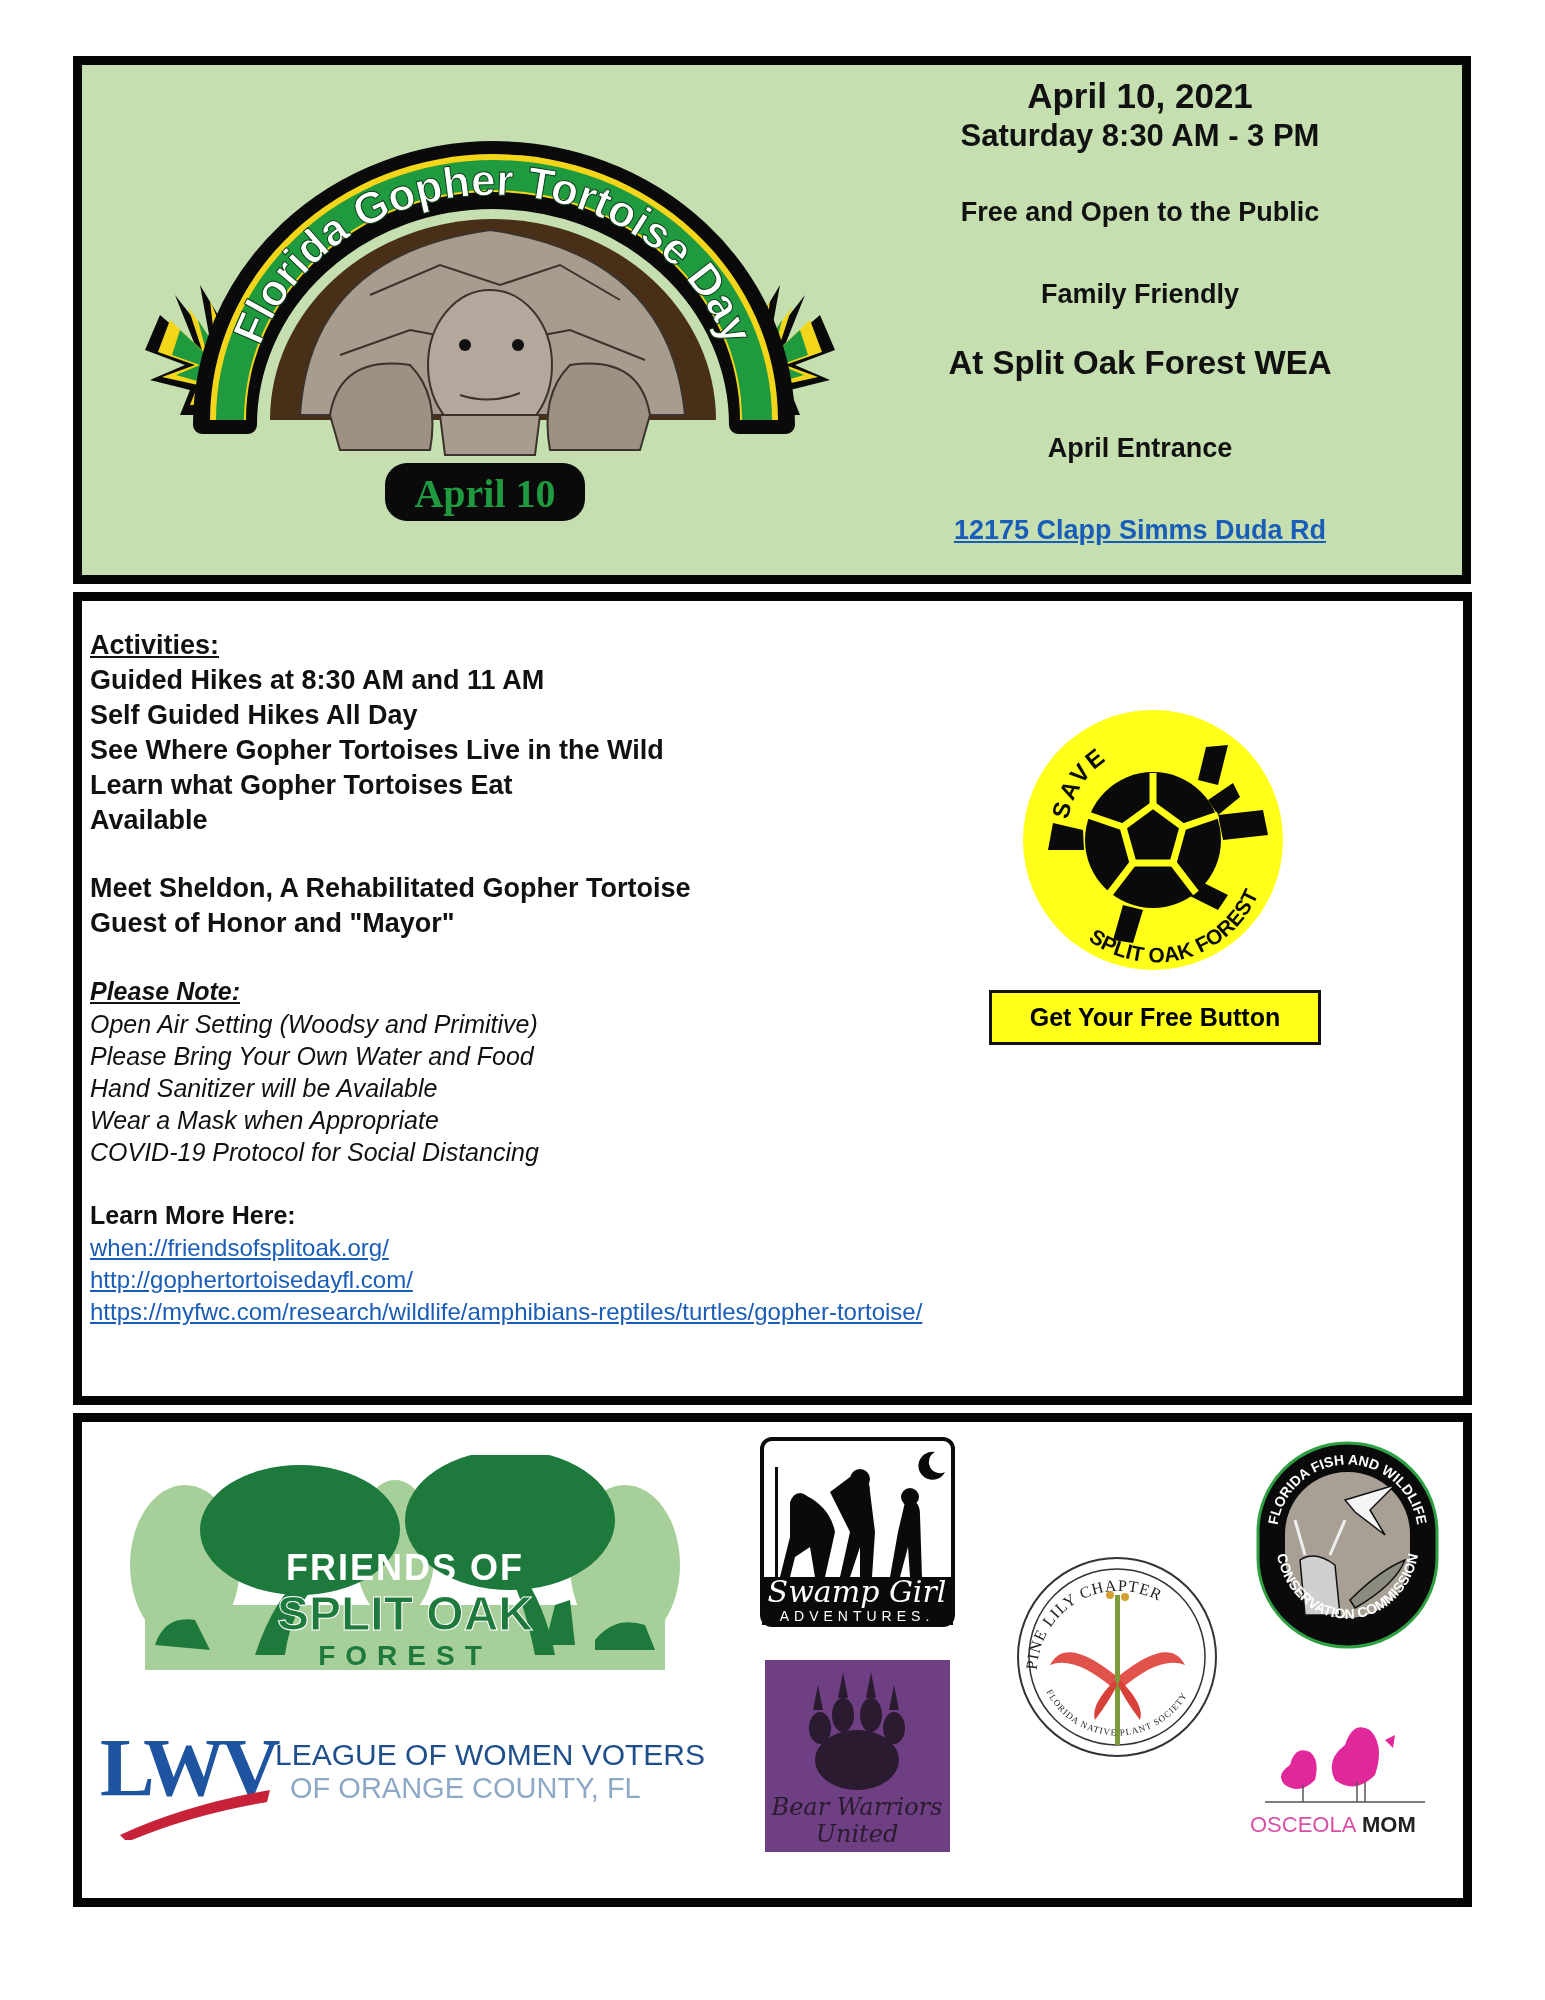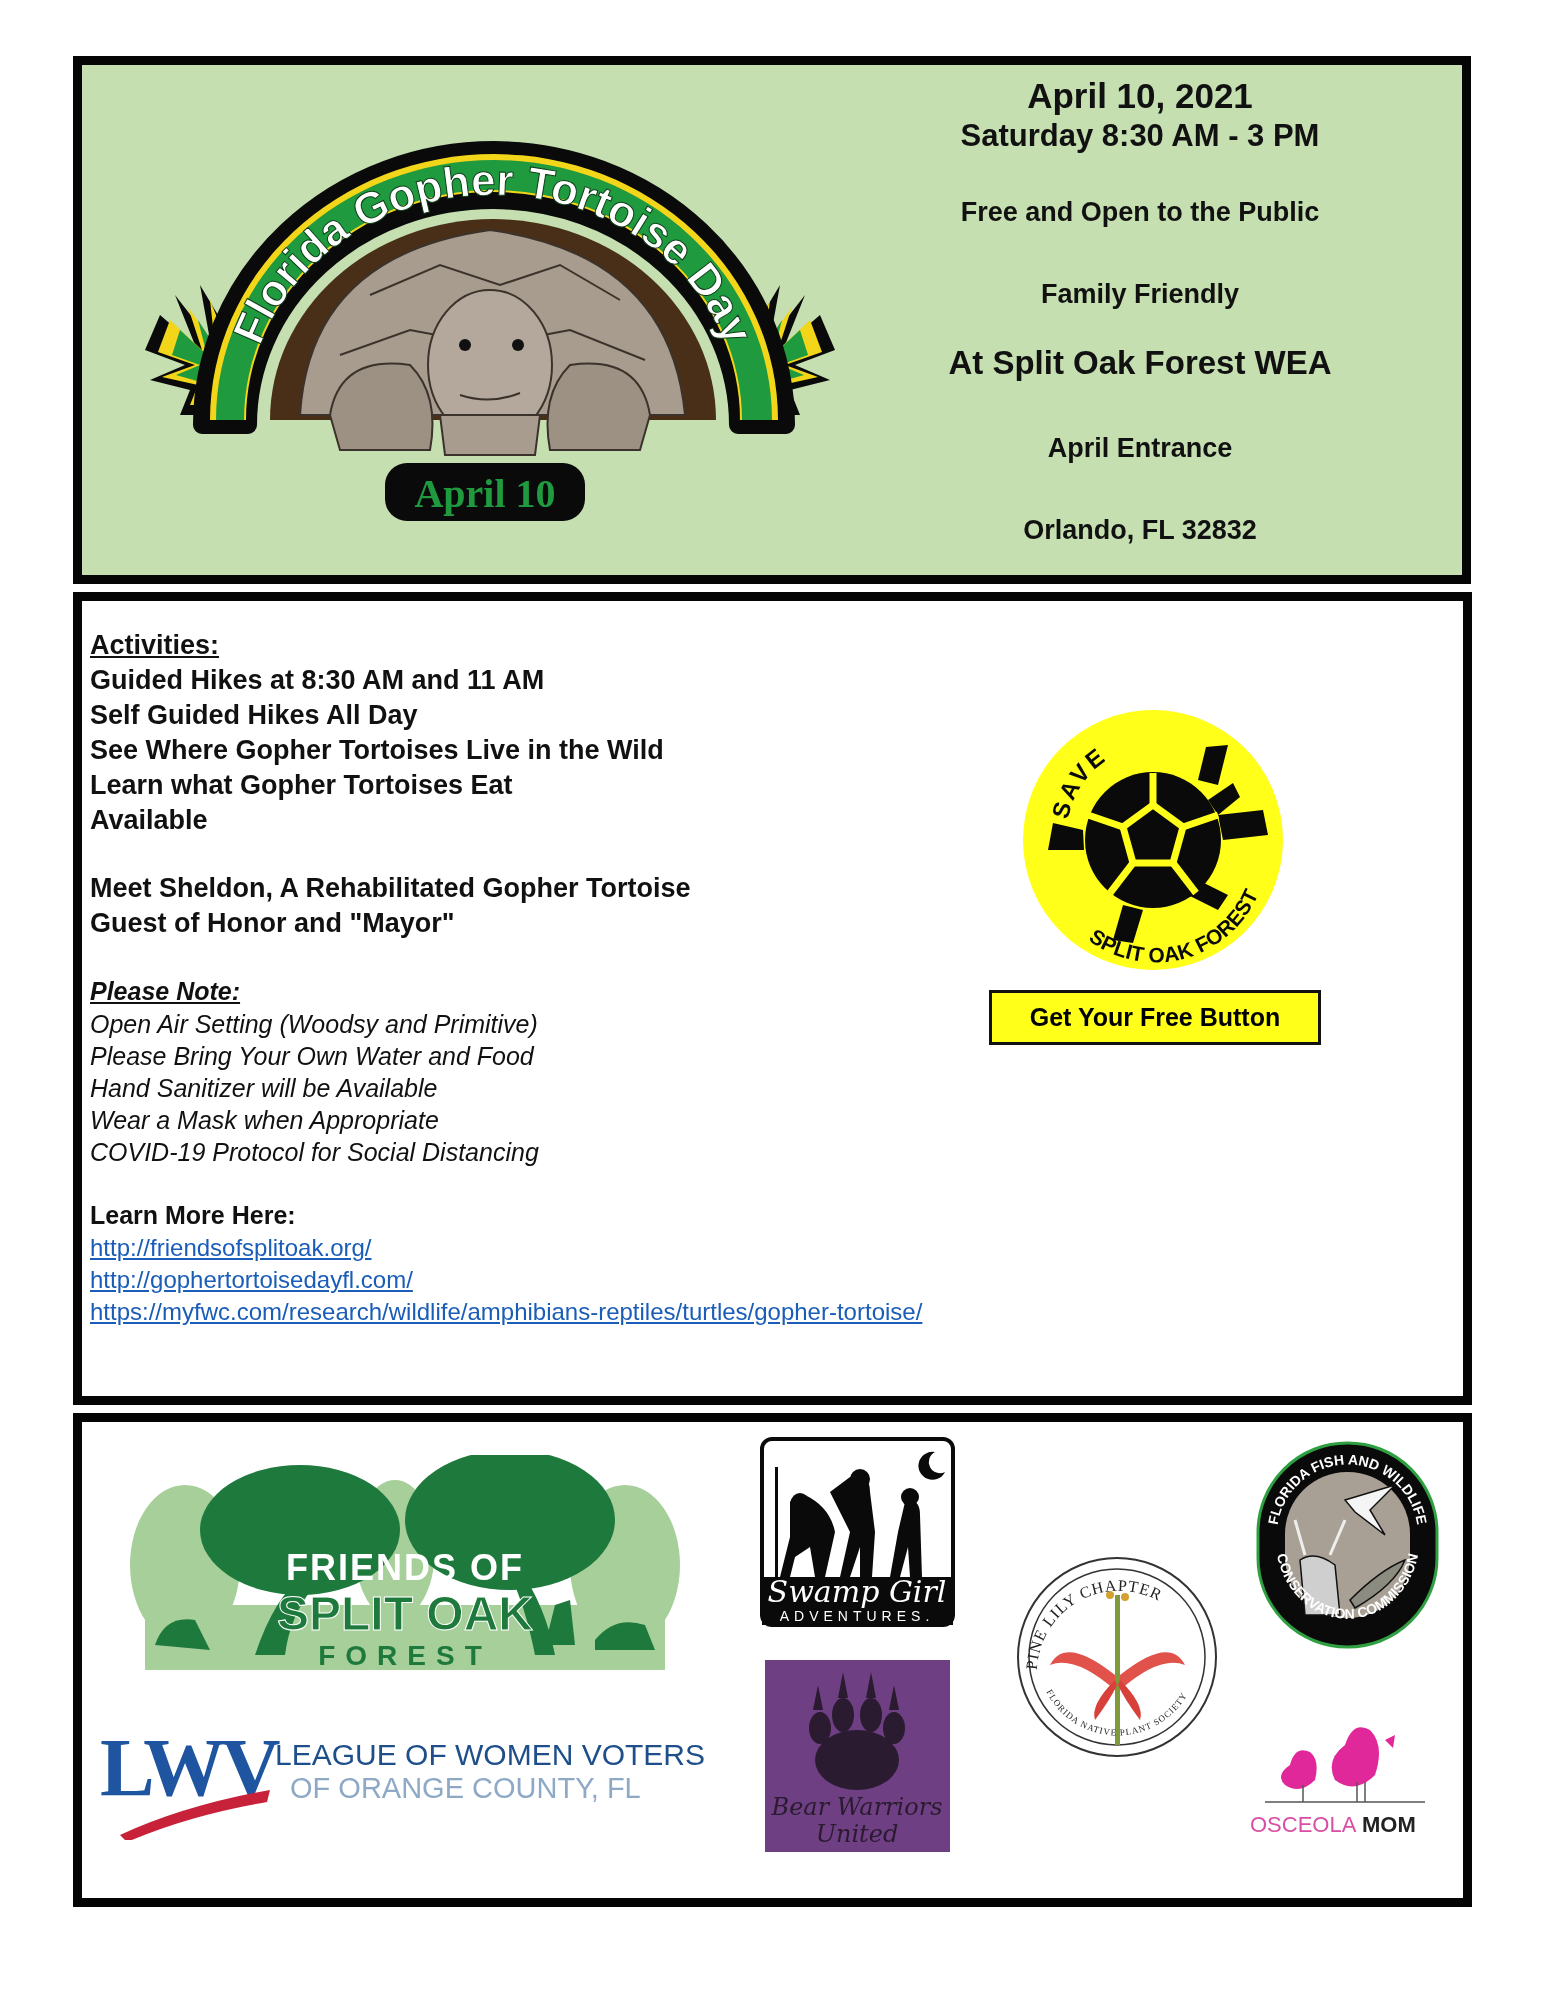--- a/index.html
+++ b/index.html
@@ -92,20 +92,21 @@
   <text x="345" y="392" text-anchor="middle" font-family="Liberation Serif, serif" font-weight="bold" font-size="40" fill="#1f9a3f">April 10</text>
 </svg>
 
 <div class="event-info">
   <div class="date">April 10, 2021</div>
   <div class="time">Saturday 8:30 AM - 3 PM</div>
   <div class="free">Free and Open to the Public</div>
   <div class="sub">Family Friendly</div>
   <div class="loc">At Split Oak Forest WEA</div>
   <div class="sub">April Entrance</div>
+  <div class="sub"><a href="#">12175 Clapp Simms Duda Rd</a></div>
   <div class="sub">Orlando, FL 32832</div>
 </div>
 
 <div class="box" id="box-mid"></div>
 
 <div class="mid-text">
   <div class="line heading">Activities:</div>
   <div class="line">Guided Hikes at 8:30 AM and 11 AM</div>
   <div class="line">Self Guided Hikes All Day</div>
   <div class="line">See Where Gopher Tortoises Live in the Wild</div>
@@ -116,21 +117,21 @@
   <div class="line">Guest of Honor and "Mayor"</div>
   <div class="gap"></div>
   <div class="note-heading">Please Note:</div>
   <div class="note">Open Air Setting (Woodsy and Primitive)</div>
   <div class="note">Please Bring Your Own Water and Food</div>
   <div class="note">Hand Sanitizer will be Available</div>
   <div class="note">Wear a Mask when Appropriate</div>
   <div class="note">COVID-19 Protocol for Social Distancing</div>
   <div class="gap" style="height:30px"></div>
   <div class="learn">Learn More Here:</div>
-  <a href="#">http://friendsofsplitoak.org/</a>
+  <a href="#">when://friendsofsplitoak.org/</a>
   <a href="#">http://gophertortoisedayfl.com/</a>
   <a href="#">https://myfwc.com/research/wildlife/amphibians-reptiles/turtles/gopher-tortoise/</a>
 </div>
 
 <svg class="save-badge" viewBox="0 0 270 270">
   <defs>
     <path id="badgeTop" d="M 50 115 A 90 90 0 0 1 140 40"></path>
     <path id="badgeBot" d="M 70 235 A 112 112 0 0 0 245 115"></path>
   </defs>
   <circle cx="135" cy="135" r="130" fill="#ffff1a"></circle>

